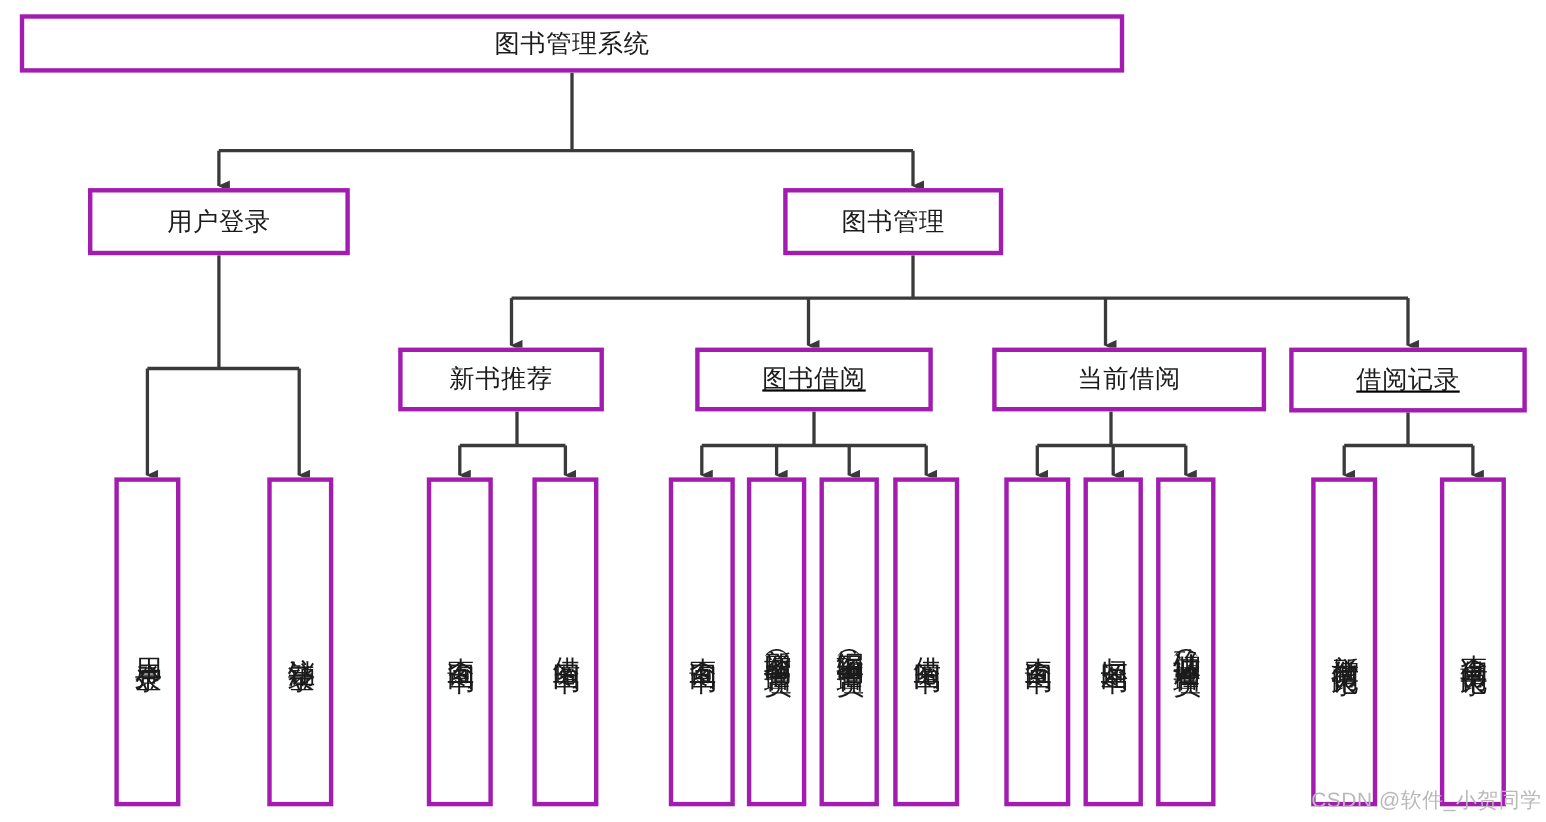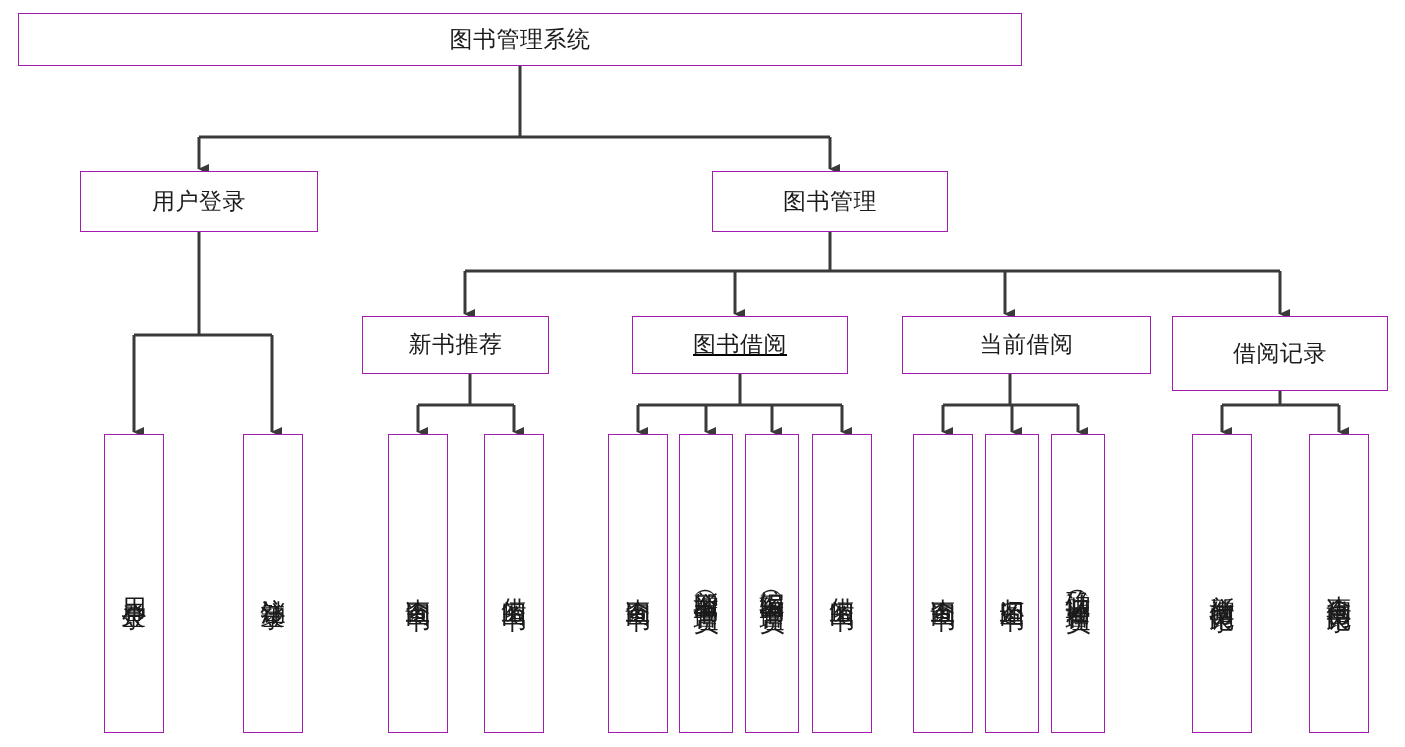--- a/index.html
+++ b/index.html
@@ -22,21 +22,21 @@
     position: absolute;
     left: 0;
     top: 0;
     width: 1405px;
     height: 747px;
   }
   .node {
     position: absolute;
     box-sizing: border-box;
     background: #ffffff;
-    border: 1px solid #a21caf;
+    border: 4px solid #a21caf;
     display: flex;
     align-items: center;
     justify-content: center;
     overflow: hidden;
   }
   .node-label {
     color: #1b1b1b;
     line-height: 1.28;
     white-space: pre;
     text-align: center;
@@ -114,33 +114,33 @@
       </g>
   </svg>
 
   <div id="nodes-layer">
       <div class="node horizontal" style="left: 18px; top: 13px; width: 1004px; height: 53px;">
         <span class="node-label">图书管理系统</span>
       </div>
       <div class="node horizontal" style="left: 80px; top: 171px; width: 238px; height: 61px;">
         <span class="node-label">用户登录</span>
       </div>
-      <div class="node horizontal" style="left: 712px; top: 171px; width: 236px; height: 61px;">
+      <div class="node horizontal" style="left: 712px; top: 171px; width: 200px; height: 61px;">
         <span class="node-label">图书管理</span>
       </div>
       <div class="node horizontal" style="left: 362px; top: 316px; width: 187px; height: 58px;">
         <span class="node-label">新书推荐</span>
       </div>
       <div class="node horizontal" style="left: 632px; top: 316px; width: 216px; height: 58px; text-decoration: underline;">
         <span class="node-label">图书借阅</span>
       </div>
       <div class="node horizontal" style="left: 902px; top: 316px; width: 249px; height: 58px;">
         <span class="node-label">当前借阅</span>
       </div>
-      <div class="node horizontal" style="left: 1172px; top: 316px; width: 216px; height: 75px;">
+      <div class="node horizontal" style="left: 1172px; top: 316px; width: 216px; height: 59px; text-decoration: underline;">
         <span class="node-label">借阅记录</span>
       </div>
       <div class="node vertical" style="left: 104px; top: 434px; width: 60px; height: 299px;">
         <span class="node-label">用户登录</span>
       </div>
       <div class="node vertical" style="left: 243px; top: 434px; width: 60px; height: 299px;">
         <span class="node-label">注销登录</span>
       </div>
       <div class="node vertical" style="left: 388px; top: 434px; width: 60px; height: 299px;">
         <span class="node-label">查询图书</span>
@@ -170,14 +170,15 @@
         <span class="node-label">确认归还（管理员）</span>
       </div>
       <div class="node vertical" style="left: 1192px; top: 434px; width: 60px; height: 299px;">
         <span class="node-label">新增借阅记录</span>
       </div>
       <div class="node vertical" style="left: 1309px; top: 434px; width: 60px; height: 299px;">
         <span class="node-label">查询借阅记录</span>
       </div>
     </div>
 
+  <div class="watermark" style="left: 1192px; top: 715px; color: rgb(185, 185, 185);">CSDN @软件_小贺同学</div>
 
 </div>
 
 </body></html>

